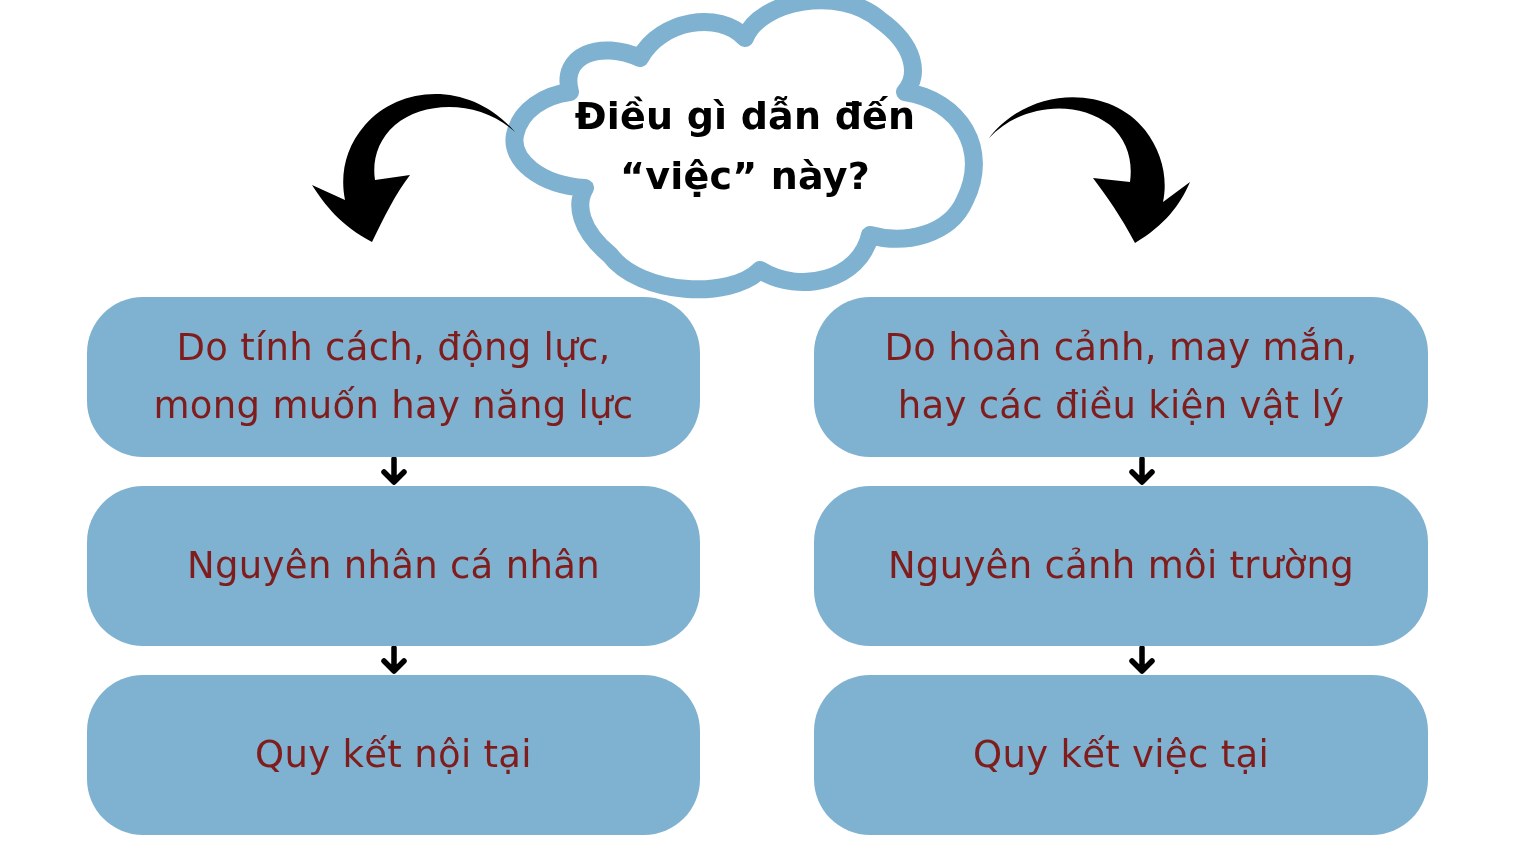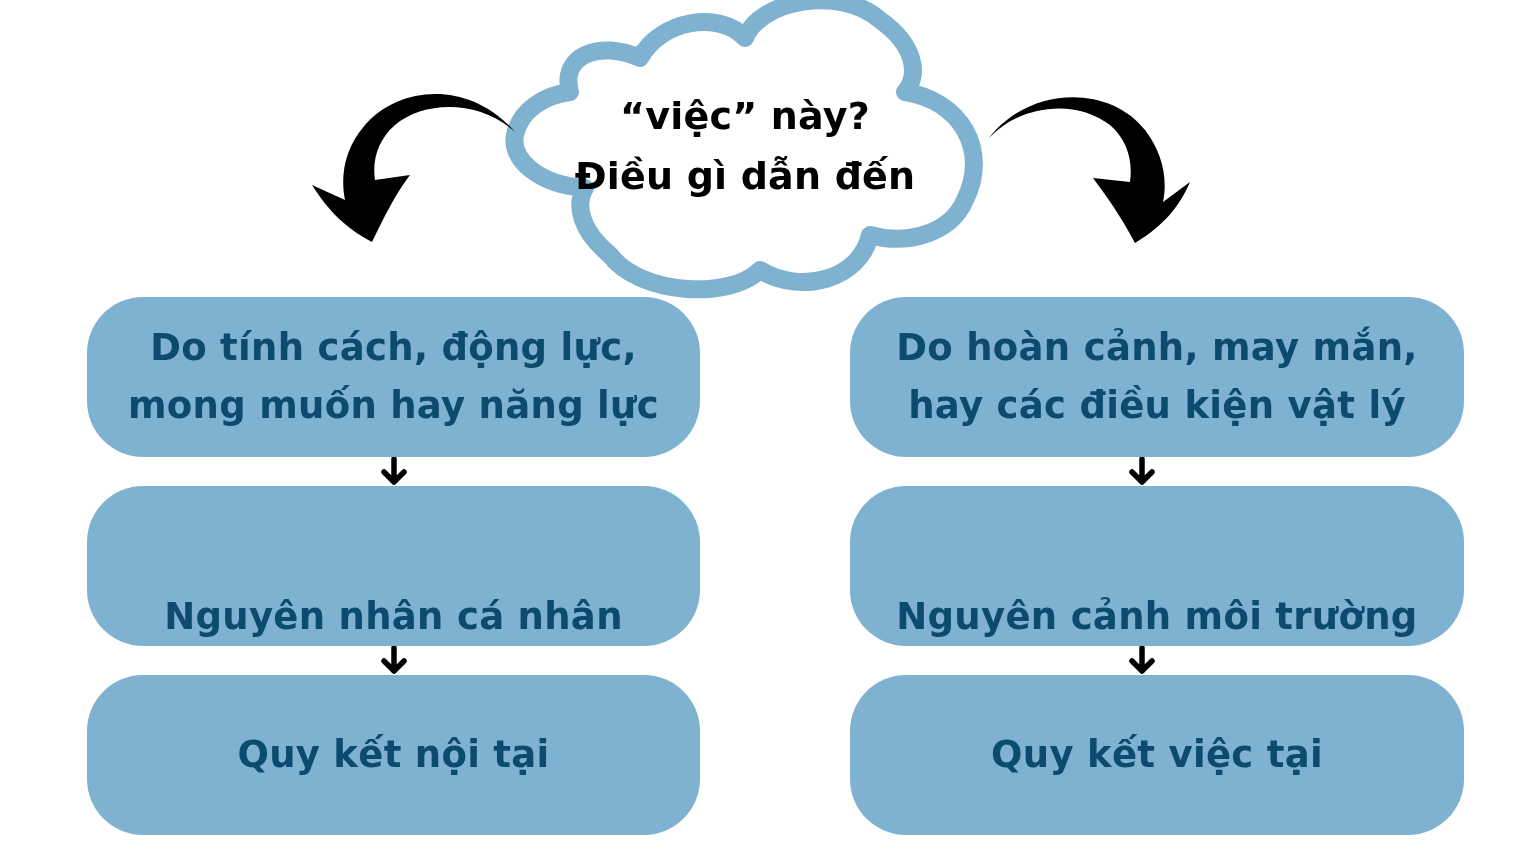--- a/index.html
+++ b/index.html
@@ -10,27 +10,27 @@
   }
   .cloud-svg { position: absolute; left: 0; top: 0; }
   .cloud-text {
     position: absolute; left: 560px; top: 86px; width: 370px;
     text-align: center; font-weight: bold; font-size: 38px; line-height: 60px;
     color: #000; letter-spacing: 0.2px;
   }
   .box {
     position: absolute; background: #7fb2d0; border-radius: 56px;
     display: flex; align-items: center; justify-content: center;
-    text-align: center; color: #0c4a6e; font-weight: bold;
+    text-align: center; color: #7f1d1d; font-weight: normal;
     font-size: 37px; line-height: 58px; letter-spacing: 0.3px;
   }
   .col-left { left: 87px; width: 613px; }
-  .col-right { left: 850px; width: 614px; }
+  .col-right { left: 814px; width: 614px; }
   .row-1 { top: 297px; height: 160px; }
-  .row-2 { top: 486px; height: 160px; align-items: flex-end; }
+  .row-2 { top: 486px; height: 160px; }
   .row-3 { top: 675px; height: 160px; align-items: center; }
   .box span { display: block; white-space: pre-line; }
   .small-arrow { position: absolute; width: 30px; height: 30px; }
 </style>
 </head>
 <body>
 
 <svg class="cloud-svg" width="1536" height="310" viewBox="0 0 1536 310">
   <g>
     <path d="M 745 38
@@ -64,22 +64,22 @@
              L 1190 182
              C 1180 205, 1165 225, 1135 243
              C 1120 215, 1108 198, 1093 178
              L 1130 182
              C 1133 160, 1127 140, 1110 125
              C 1075 98, 1020 105, 989 138 Z" fill="#000000"></path>
   </g>
 </svg>
 
 <div class="cloud-text">
+  <div>Điều gì dẫn đến</div>
   <div>“việc” này?</div>
-  <div>Điều gì dẫn đến</div>
 </div>
 
 <div class="box col-left row-1">
   <span>Do tính cách, động lực,
 mong muốn hay năng lực</span>
 </div>
 <svg class="small-arrow" style="left:379px; top:457px;" viewBox="0 0 30 30">
   <path d="M15 2 V24 M5 15 L15 25 L25 15" stroke="#000" stroke-width="5.5" fill="none" stroke-linecap="round" stroke-linejoin="round"></path>
 </svg>
 <div class="box col-left row-2">

